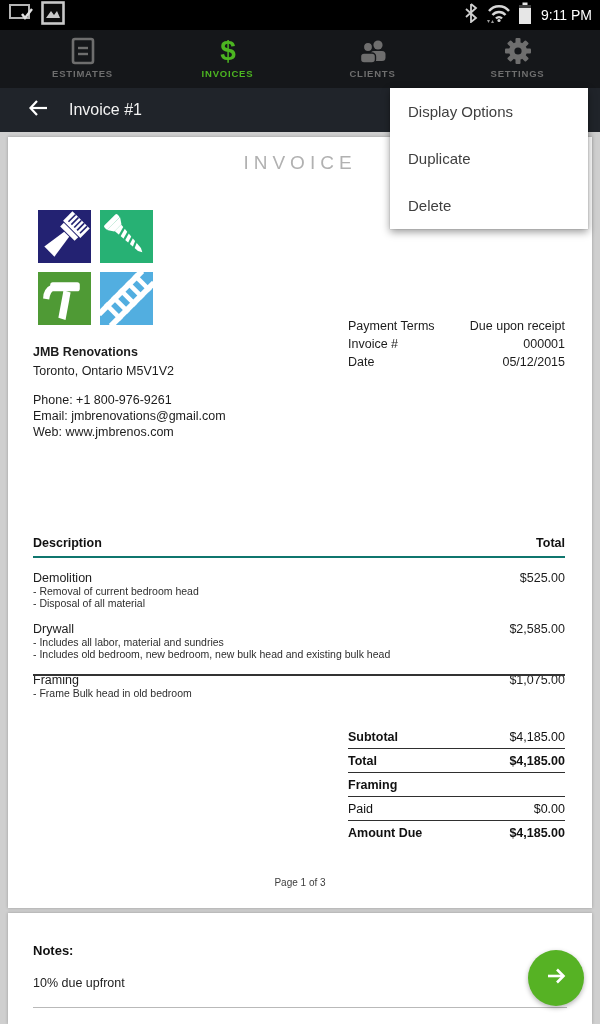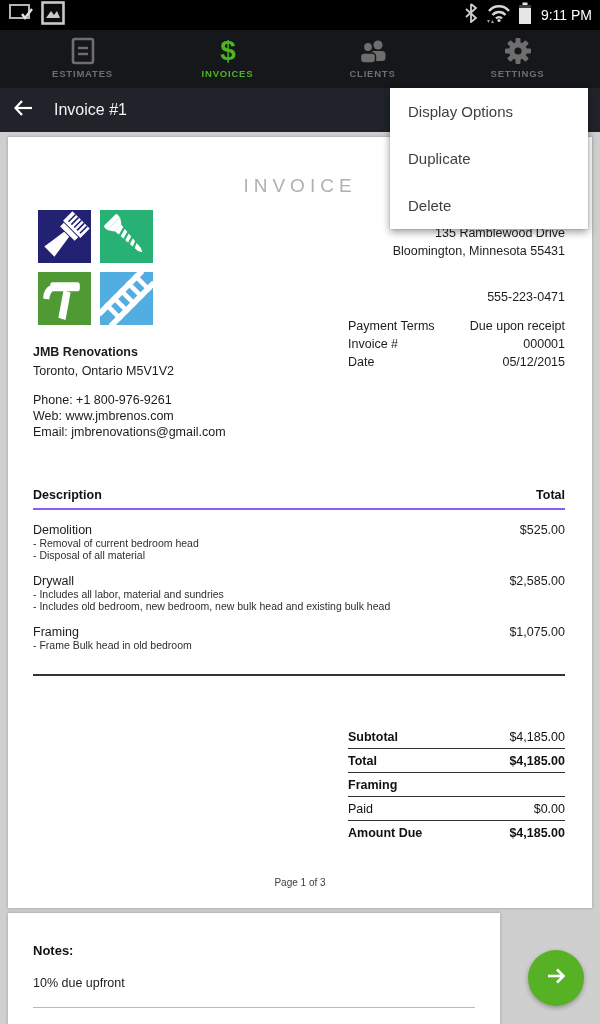--- a/index.html
+++ b/index.html
@@ -28,78 +28,78 @@
     justify-content:flex-start; padding-top:7px; cursor:pointer;
   }
   .nav-tab .tab-icon{ height:28px; display:flex; align-items:center; justify-content:center; }
   .nav-tab .tab-label{
     font-size:9.5px; letter-spacing:0.8px; color:#6e6e6e; margin-top:3px; font-weight:bold;
   }
   .nav-tab.active .tab-label{ color:#4cb521; }
   
   .sub-header{
     position:absolute; left:0; top:88px; width:600px; height:44px;
-    background:#20242a; display:flex; align-items:center; z-index:20;
+    background:#20242a; display:flex; align-items:center; z-index:20;padding-left:15px;
   }
   .back-btn{ width:46px; height:44px; display:flex; align-items:center; justify-content:center; cursor:pointer; }
   .sub-title{ color:#f2f2f2; font-size:16px; margin-left:8px; }
   
   .dropdown-menu{
     position:absolute; left:390px; top:88px; width:198px;
     background:#fff; z-index:50;
     box-shadow:0 3px 8px rgba(0,0,0,0.4), 0 0 1px rgba(0,0,0,0.3);
   }
   .menu-item{
     height:47px; display:flex; align-items:center; padding-left:18px;
     font-size:15px; color:#3f3f3f; cursor:pointer;
   }
   
   .invoice-page{
     position:absolute; left:8px; top:137px; width:584px; height:771px;
     background:#fff; box-shadow:0 0 3px rgba(0,0,0,0.25); z-index:10;
   }
   .invoice-title{
-    position:absolute; left:0; top:38px; width:100%; text-align:center;
+    position:absolute; left:0; top:15px; width:100%; text-align:center;
     font-size:19px; letter-spacing:5px; color:#b1b1b1;
   }
   .logo-grid{
     position:absolute; left:30px; top:73px; width:115px;
     display:grid; grid-template-columns:53px 53px; grid-template-rows:53px 53px; gap:9px;
   }
   .logo-cell{ width:53px; height:53px; overflow:hidden; }
   .company-block{ position:absolute; left:25px; top:208px; font-size:12.5px; color:#1c1c1c; }
   .company-name{ font-weight:bold; margin-bottom:4px; }
   .company-line{ line-height:17px; }
   .company-contact{ margin-top:12px; }
   .company-contact .company-line{ line-height:16px; }
   .client-block{ position:absolute; right:27px; top:87px; text-align:right; font-size:12.5px; color:#1c1c1c; line-height:18px; }
   .client-phone{ margin-top:28px; }
   .meta-block{ position:absolute; left:340px; top:180px; width:217px; font-size:12.5px; color:#1c1c1c; }
   .meta-row{ display:flex; justify-content:space-between; line-height:18px; }
   
   .items-table{ position:absolute; left:25px; top:351px; width:532px; }
   .table-head{
     display:flex; justify-content:space-between; font-size:12.5px; font-weight:bold; color:#111;
-    padding-bottom:6px; border-bottom:2px solid #8b5cf6;
+    padding-bottom:6px; border-bottom:2px solid #0f766e;margin-top:48px;
   }
   .item{ margin-top:12px; }
   .item + .item{ }
   .item-row{ display:flex; justify-content:space-between; font-size:12.5px; color:#1c1c1c; line-height:16px; }
   .item-detail{ font-size:10.5px; color:#2e2e2e; line-height:11.5px; }
   .table-bottom-line{ position:absolute; left:25px; top:537px; width:532px; border-top:2px solid #333; }
   
   .totals-block{ position:absolute; left:340px; top:588px; width:217px; font-size:12.5px; color:#111; }
   .totals-row{ display:flex; justify-content:space-between; align-items:center; height:24px; border-bottom:1.5px solid #2f2f2f; }
   .totals-row:last-child{ border-bottom:none; }
   .totals-row.bold .t-label, .totals-row.bold .t-value{ font-weight:bold; }
   .totals-row.semibold .t-label{ font-weight:bold; }
   .page-indicator{ position:absolute; left:0; top:740px; width:100%; text-align:center; font-size:10px; color:#3d3d3d; }
   
   .notes-card{
-    position:absolute; left:8px; top:913px; width:492px; height:111px;
+    position:absolute; left:8px; top:913px; width:584px; height:111px;
     background:#fff; box-shadow:0 0 3px rgba(0,0,0,0.25); z-index:10;
   }
   .notes-label{ position:absolute; left:25px; top:30px; font-size:13px; font-weight:bold; color:#111; }
   .notes-value{ position:absolute; left:25px; top:63px; font-size:12.5px; color:#222; }
   .notes-underline{ position:absolute; left:25px; right:25px; top:94px; border-top:1px solid #b9b9b9; }
   
   .fab{
     position:absolute; left:528px; top:950px; width:56px; height:56px; border-radius:50%;
     background:#56b224; display:flex; align-items:center; justify-content:center;
     box-shadow:0 2px 5px rgba(0,0,0,0.3); z-index:40; cursor:pointer;
@@ -286,30 +286,25 @@
         </g>
       </svg>
     </div>
   </div>
 
   <div class="company-block">
     <div class="company-name">JMB Renovations</div>
     <div class="company-line">Toronto, Ontario M5V1V2</div>
     <div class="company-contact">
       <div class="company-line">Phone: +1 800-976-9261</div>
+      <div class="company-line">Email: jmbrenovations@gmail.com</div>
       <div class="company-line">Web: www.jmbrenos.com</div>
-      <div class="company-line">Email: jmbrenovations@gmail.com</div>
-    </div>
-  </div>
-
-  <div class="client-block">
-    <div>135 Ramblewood Drive</div>
-    <div>Bloomington, Minnesota 55431</div>
-    <div class="client-phone">555-223-0471</div>
-  </div>
+    </div>
+  </div>
+
 
   <div class="meta-block">
     <div class="meta-row">
       <span>Payment Terms</span>
       <span>Due upon receipt</span>
     </div>
     <div class="meta-row">
       <span>Invoice #</span>
       <span>000001</span>
     </div>

